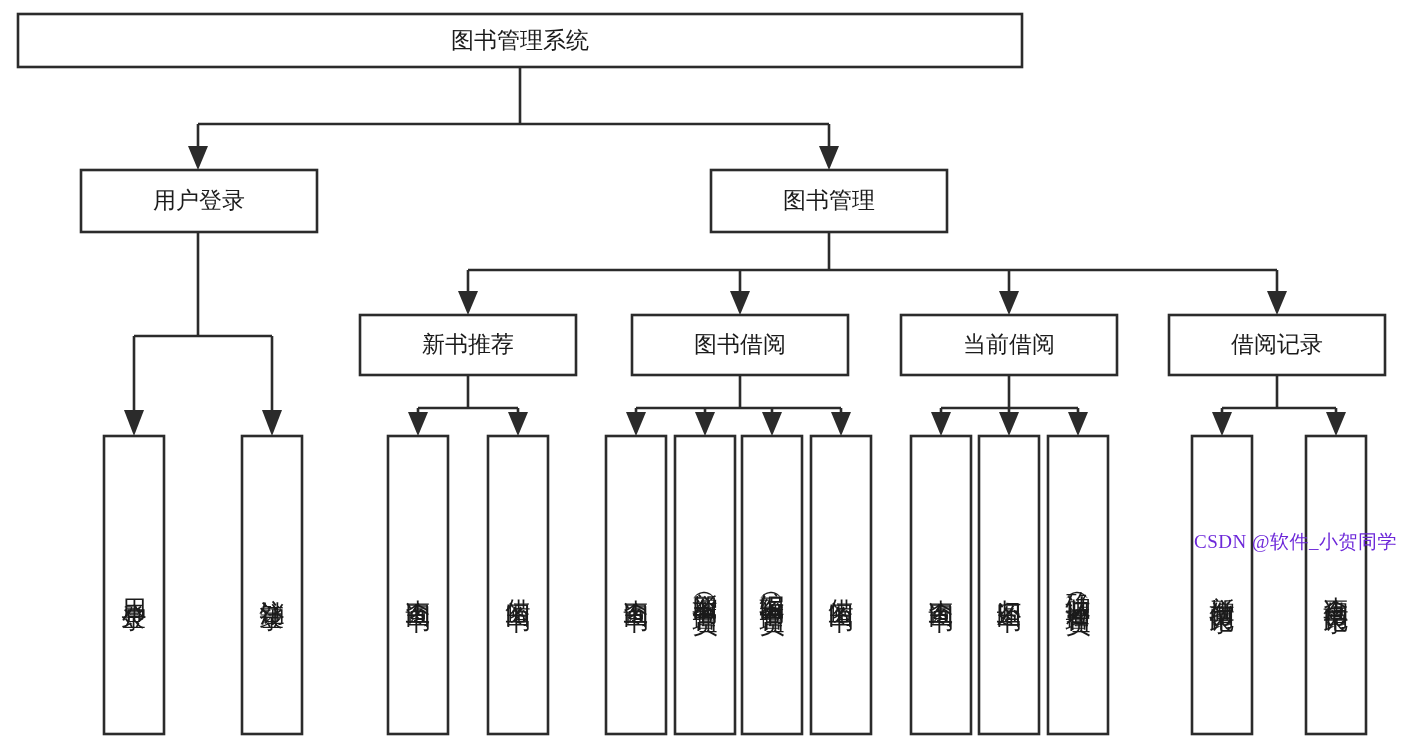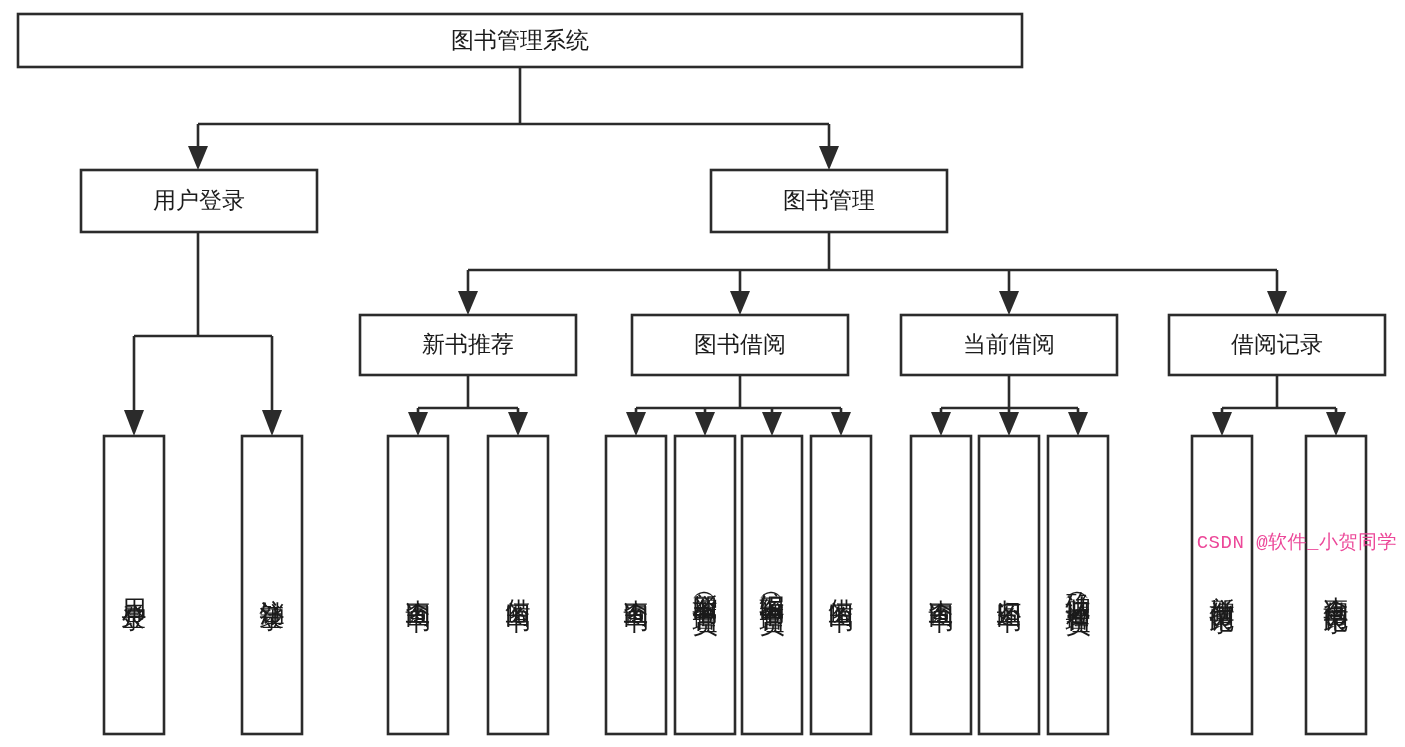--- a/index.html
+++ b/index.html
@@ -69,23 +69,23 @@
     line-height: 1;
     letter-spacing: 3px;
     color: #1b1b1b;
     white-space: nowrap;
     text-align: center;
   }
   .watermark {
     position: absolute;
     right: 8px;
     bottom: 4px;
-    font-family: Liberation Mono, monospace;
+    font-family: Liberation Serif, serif;
     font-size: 19px;
-    color: #ec4899;
+    color: #6d28d9;
     letter-spacing: 0.5px;
     white-space: nowrap;
   }
 </style>
 </head>
 <body>
 
 <div id="stage">
 
   <svg id="diagram" viewBox="0 0 1405 747">

